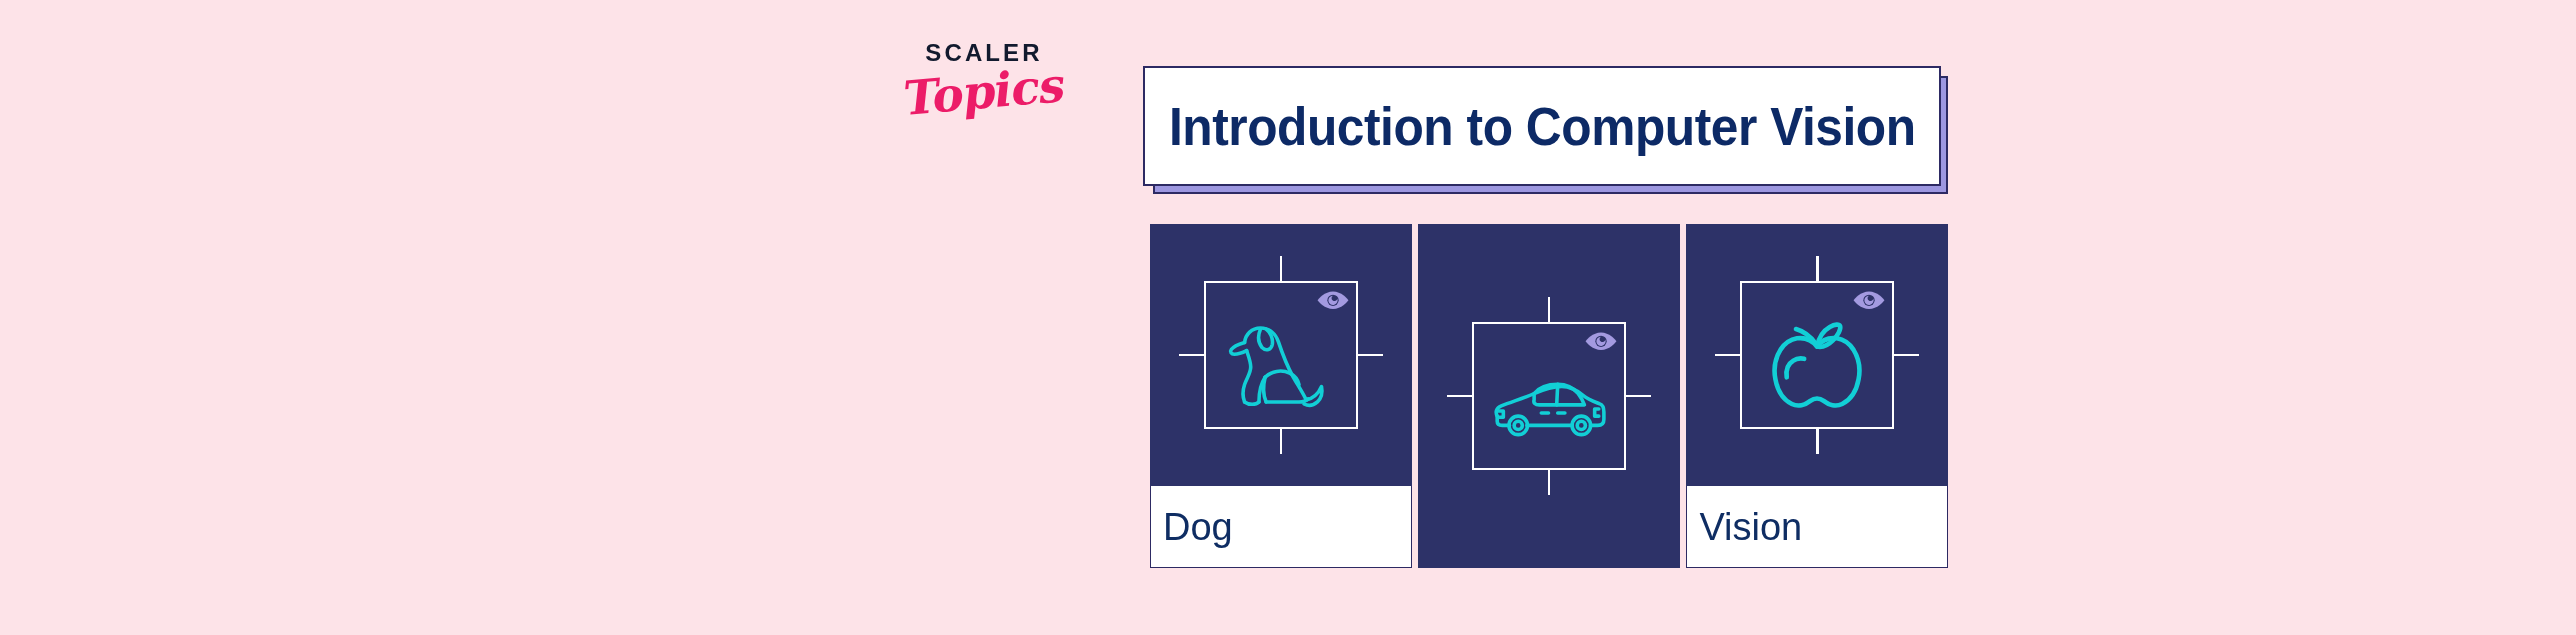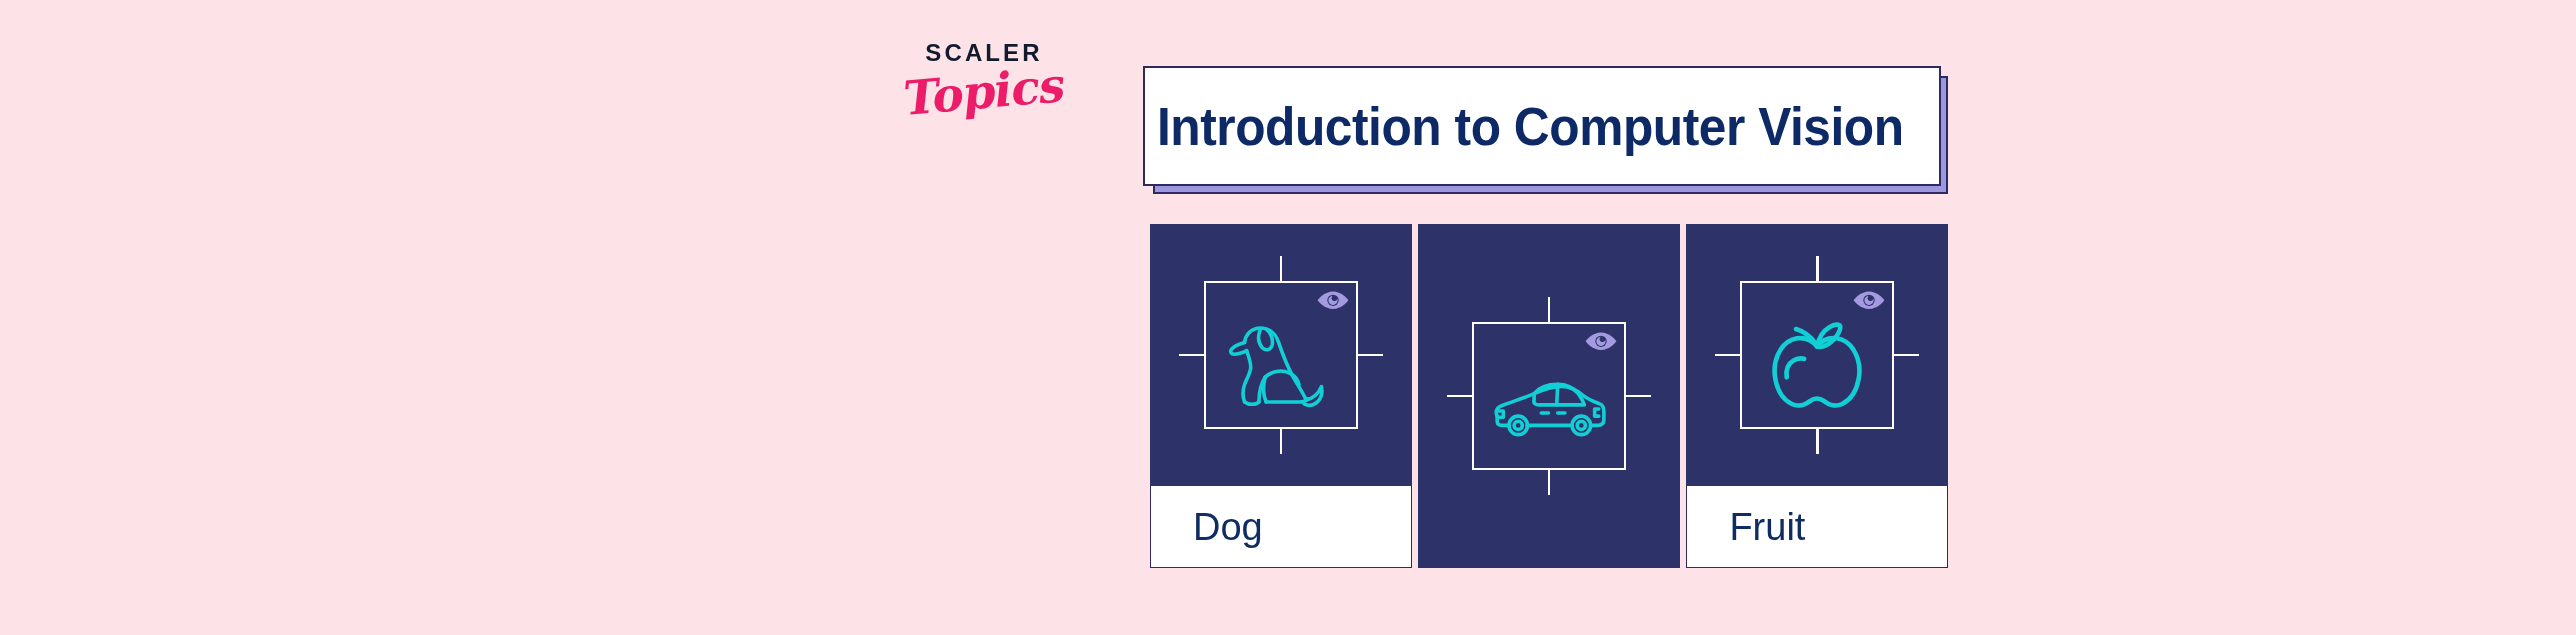--- a/index.html
+++ b/index.html
@@ -70,21 +70,21 @@
     position: absolute;
     left: 0;
     top: 0;
     width: 798px;
     height: 120px;
     background: #ffffff;
     border: 2.1px solid #2d2a63;
     box-sizing: border-box;
     display: flex;
     align-items: center;
-    padding-left: 12px;
+    padding-left: 24px;
   }
   #title-text {
     font-family: "Liberation Sans", sans-serif;
     font-weight: bold;
     font-size: 54px;
     color: #0d2a66;
     letter-spacing: -0.5px;
     transform: scaleX(0.92);
     transform-origin: left center;
     white-space: nowrap;
@@ -177,21 +177,21 @@
 
   
   .card-label {
     height: 82px;
     background: #ffffff;
     border: 1.5px solid #2d2a63;
     border-top: none;
     box-sizing: border-box;
     display: flex;
     align-items: center;
-    padding-left: 42px;
+    padding-left: 12px;
   }
   .card-label-text {
     font-family: "Liberation Sans", sans-serif;
     font-size: 38px;
     color: #0f2d63;
     line-height: 1;
     white-space: nowrap;
   }
 </style>
 </head>
@@ -299,18 +299,18 @@
       <svg class="subject-art" viewBox="0 0 230 200">
         <g fill="none" stroke="#12cfd6" stroke-width="9" stroke-linecap="round" stroke-linejoin="round">
           <path d="M115 64 C106 52 92 46 76 48 C64 50 52 58 44 70 C34 86 30 108 34 128 C38 150 50 168 66 176 C78 182 92 178 102 170 C110 164 120 164 128 170 C138 178 152 182 164 176 C180 168 192 150 196 128 C200 108 196 86 186 70 C178 58 166 50 154 48 C138 46 124 52 115 64 Z"></path>
           <path d="M115 64 C118 48 126 34 140 26 C150 20 158 20 160 24 C162 30 156 42 146 52 C136 62 124 66 115 64 Z"></path>
           <path d="M74 30 C88 34 102 44 112 58"></path>
           <path d="M56 124 C54 110 58 98 68 92 C74 88 82 86 90 88"></path>
         </g>
       </svg>
     </div>
     <div class="card-label">
-      <span class="card-label-text">Fruit</span>
+      <span class="card-label-text">Vision</span>
     </div>
   </div>
 
 </div>
 
 
 </body></html>

